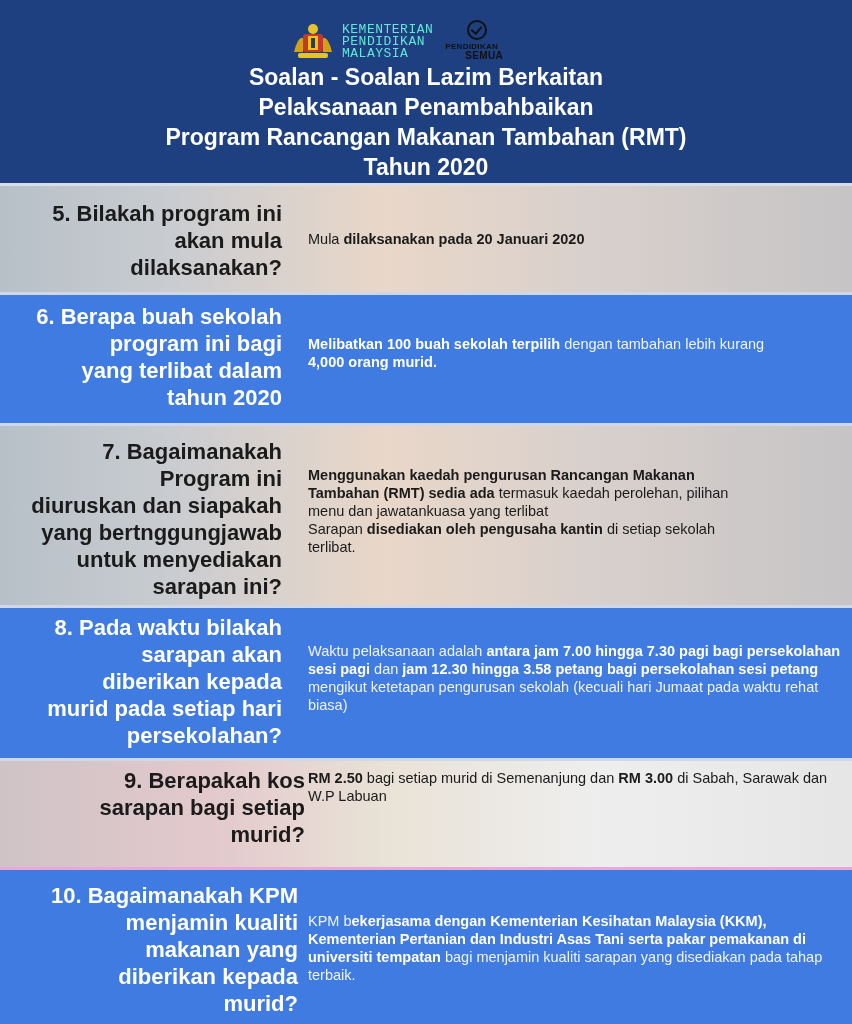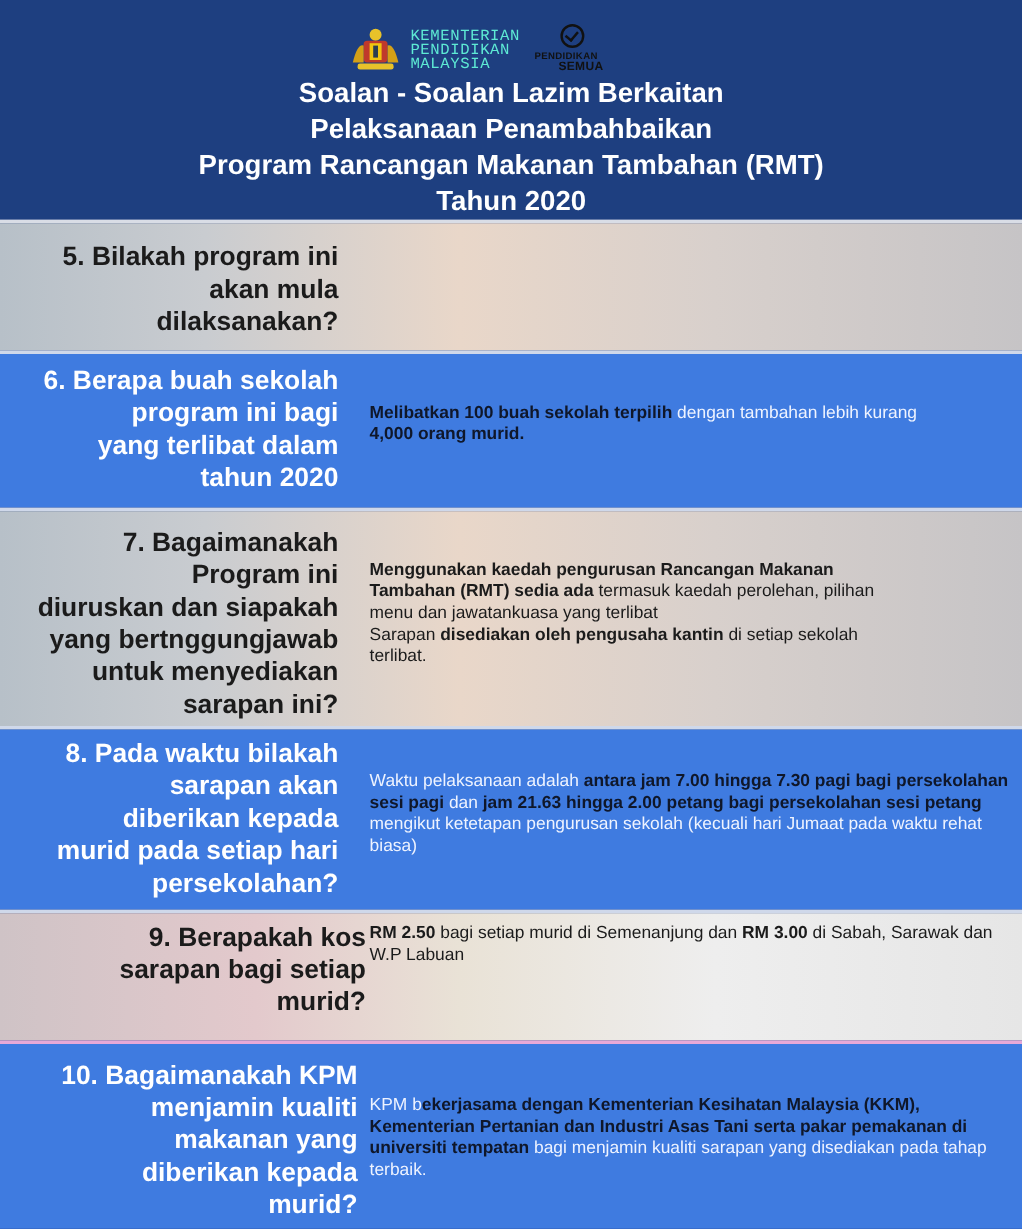--- a/index.html
+++ b/index.html
@@ -19,21 +19,21 @@
 
   .row { position:absolute; left:0; width:852px; box-sizing:border-box; }
   .q { position:absolute; left:0; width:282px; text-align:right; font-weight:bold; font-size:22px; line-height:27px; }
   .a { position:absolute; left:308px; width:540px; font-size:14.5px; line-height:18px; }
   .a b { font-weight:bold; }
   .photo { background: linear-gradient(90deg, #b7c0c8 0%, #c9ccd0 20%, #e9d7c9 45%, #d8d0cc 70%, #c6c4c6 100%); }
   .photo .q, .photo .a { color:#1b1b1b; }
   .blue { background:rgba(66,128,232,0.92); }
   .blue .q { color:#fff; }
   .blue .a { color:#eef3ff; }
-  .blue .a b { color:#0f172a; }
+  .blue .a b { color:#ffffff; }
   .divider { position:absolute; left:0; width:852px; height:3px; background:#cfd8ea; }
 </style>
 </head>
 <body>
 
 <div class="page">
 
   <div class="header">
     <div class="logo-row">
       <div class="crest">
@@ -65,20 +65,23 @@
       <div>Tahun 2020</div>
     </div>
   </div>
 
   <div class="row photo" style="top:186px;height:106px;">
     <div class="q" style="top:14px;">
       <div>5. Bilakah program ini</div>
       <div>akan mula</div>
       <div>dilaksanakan?</div>
     </div>
+    <div class="a" style="top:44px;">
+        <div><span>Mula </span><b>dilaksanakan pada 20 Januari 2020</b></div>
+      </div>
   </div>
   <div class="divider" style="top:292px;"></div>
 
   <div class="row blue" style="top:295px;height:128px;">
     <div class="q" style="top:8px;">
       <div>6. Berapa buah sekolah</div>
       <div>program ini bagi</div>
       <div>yang terlibat dalam</div>
       <div>tahun 2020</div>
     </div>
@@ -106,21 +109,21 @@
 
   <div class="row blue" style="top:608px;height:150px;">
     <div class="q" style="top:6px;">
       <div>8. Pada waktu bilakah</div>
       <div>sarapan akan</div>
       <div>diberikan kepada</div>
       <div>murid pada setiap hari</div>
       <div>persekolahan?</div>
     </div>
     <div class="a" style="top:34px;width:540px;">
-        <div><span>Waktu pelaksanaan adalah </span><b>antara jam 7.00 hingga 7.30 pagi bagi persekolahan sesi pagi</b><span>  dan </span><b>jam 21.63  hingga 2.00 petang bagi persekolahan sesi petang</b><span> mengikut ketetapan pengurusan sekolah (kecuali hari Jumaat pada waktu rehat biasa)</span></div>
+        <div><span>Waktu pelaksanaan adalah </span><b>antara jam 7.00 hingga 7.30 pagi bagi persekolahan sesi pagi</b><span>  dan </span><b>jam 12.30  hingga 3.58 petang bagi persekolahan sesi petang</b><span> mengikut ketetapan pengurusan sekolah (kecuali hari Jumaat pada waktu rehat biasa)</span></div>
       </div>
   </div>
   <div class="divider" style="top:758px;"></div>
 
   <div class="row photo" style="top:761px;height:106px;background:linear-gradient(90deg,#cfc3c6 0%,#e3c9cc 25%,#e9e2d6 45%,#eeeeee 70%,#e6e6e6 100%);">
     <div class="q" style="top:6px;padding-left:23px;">
       <div>9. Berapakah kos</div>
       <div>sarapan bagi setiap</div>
       <div>murid?</div>
     </div>

